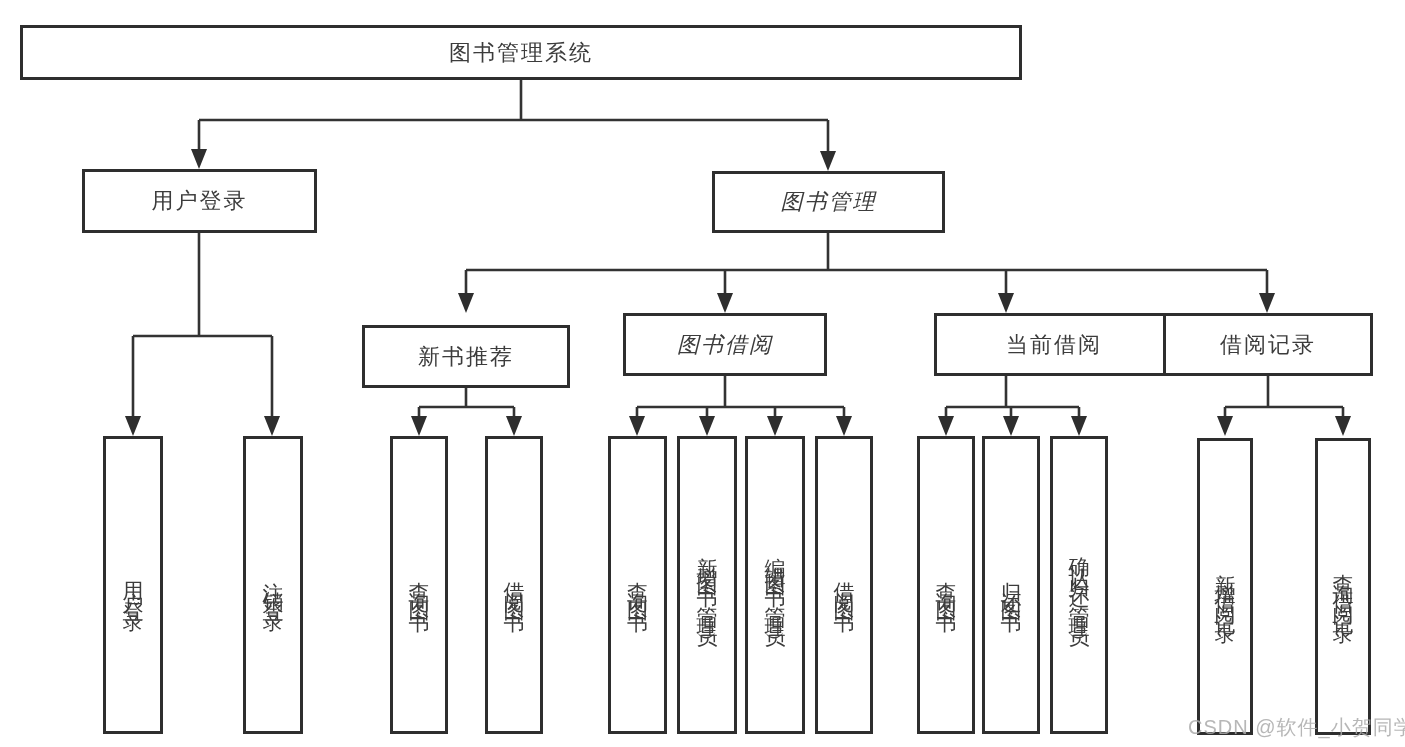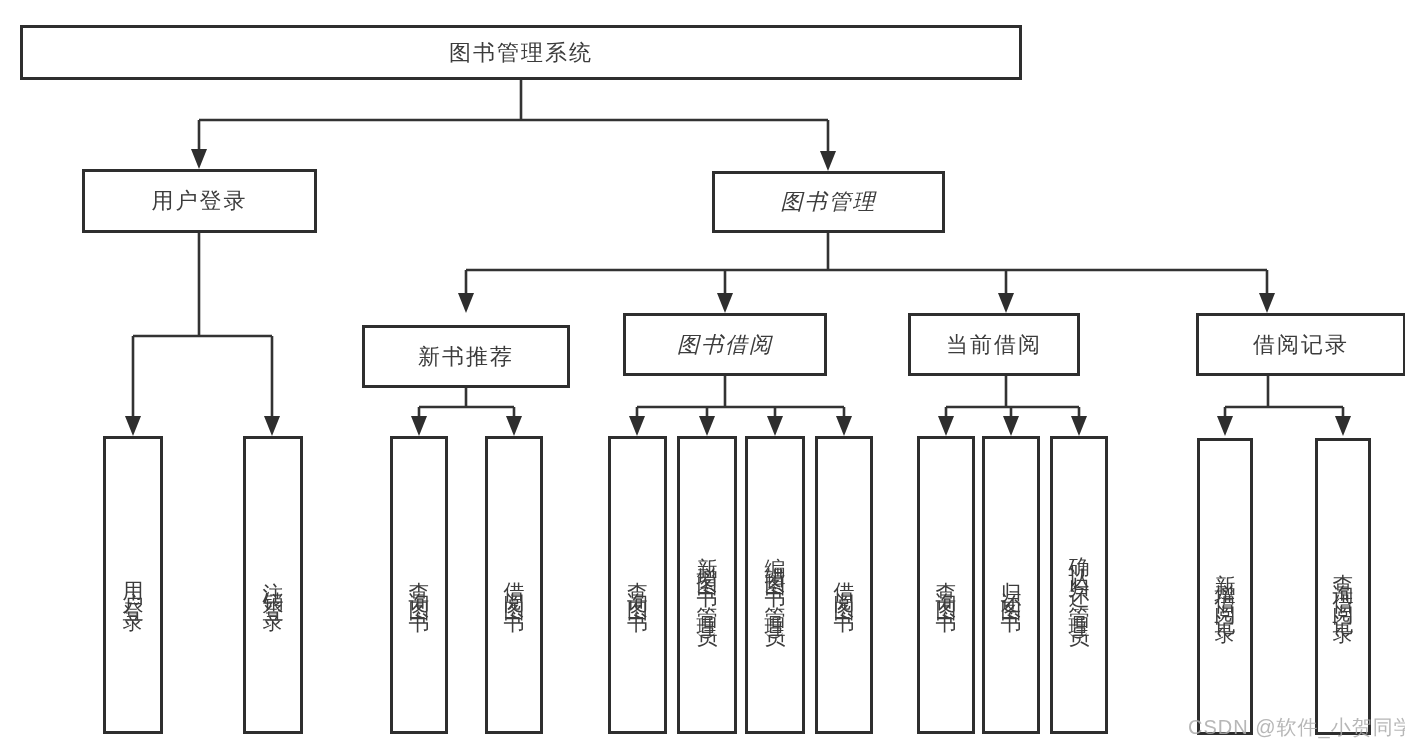--- a/index.html
+++ b/index.html
@@ -74,22 +74,22 @@
     </g>
   </svg>
 
   <div class="node" style="left:20px;top:25px;width:1002px;height:55px;">图书管理系统</div>
 
   <div class="node" style="left:82px;top:169px;width:235px;height:64px;">用户登录</div>
   <div class="node" style="left:712px;top:171px;width:233px;height:62px;font-style:italic;">图书管理</div>
 
   <div class="node" style="left:362px;top:313px;width:208px;height:63px;margin-top:12px;">新书推荐</div>
   <div class="node" style="left:623px;top:313px;width:204px;height:63px;font-style:italic;">图书借阅</div>
-  <div class="node" style="left:908px;top:313px;width:172px;height:63px;">当前借阅</div>
-  <div class="node" style="left:1163px;top:313px;width:210px;height:63px;margin-left:33px;">借阅记录</div>
+  <div class="node" style="left:934px;top:313px;width:240px;height:63px;">当前借阅</div>
+  <div class="node" style="left:1163px;top:313px;width:210px;height:63px;">借阅记录</div>
 
   <div class="node v" style="left:103px;top:436px;width:60px;height:298px;">用户登录</div>
   <div class="node v" style="left:243px;top:436px;width:60px;height:298px;">注销登录</div>
 
   <div class="node v" style="left:390px;top:436px;width:58px;height:298px;">查询图书</div>
   <div class="node v" style="left:485px;top:436px;width:58px;height:298px;">借阅图书</div>
 
   <div class="node v" style="left:608px;top:436px;width:59px;height:298px;">查询图书</div>
   <div class="node v" style="left:677px;top:436px;width:60px;height:298px;">新增图书（管理员）</div>
   <div class="node v" style="left:745px;top:436px;width:60px;height:298px;">编辑图书（管理员）</div>

